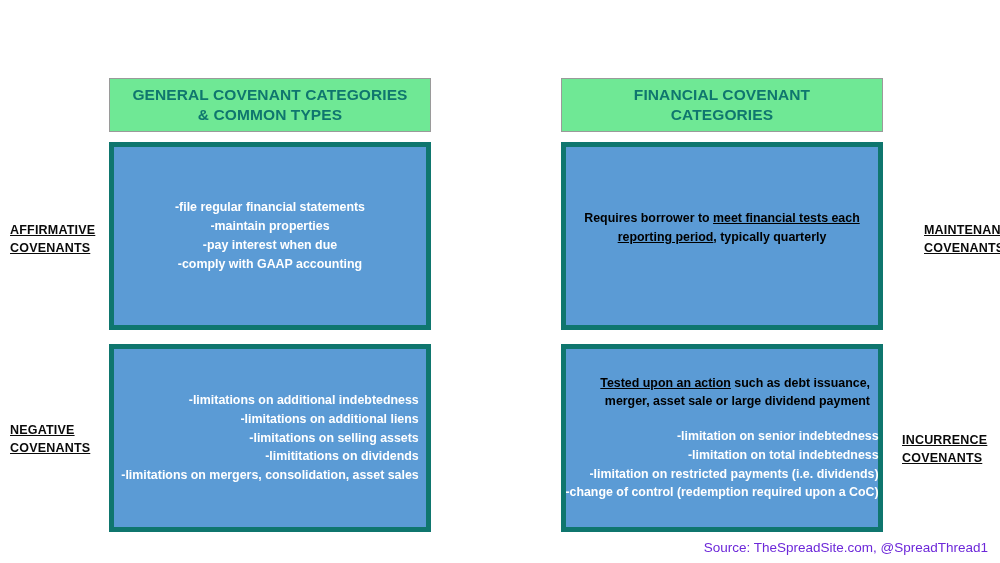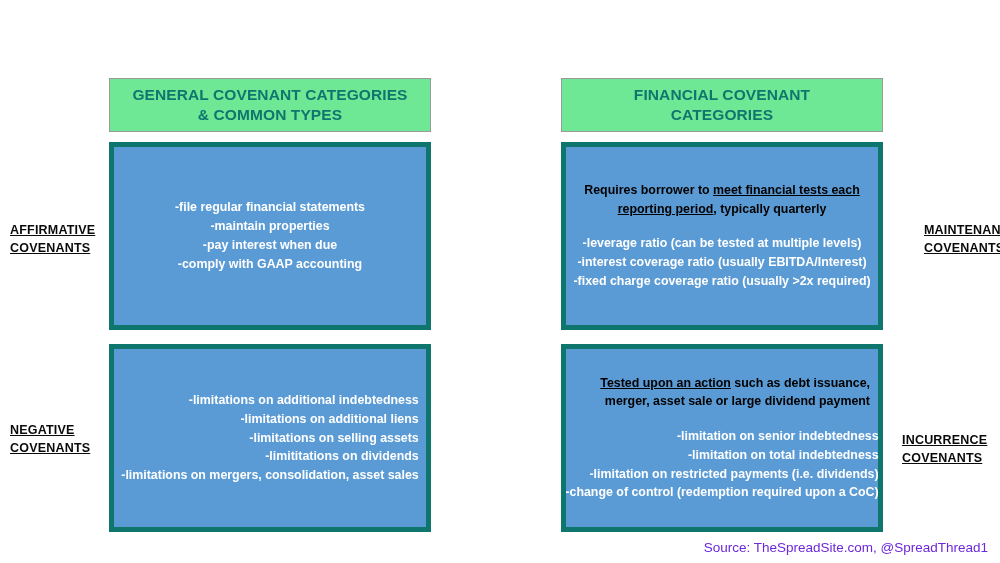--- a/index.html
+++ b/index.html
@@ -151,25 +151,20 @@
 
 </div>
 
 <div class="column" id="column-financial">
 
   <div class="header-box">FINANCIAL COVENANT
 CATEGORIES</div>
 
   <div class="blue-box box-tall" id="box-maintenance">
     <div class="intro-block"><span>Requires borrower to </span><span class="u">meet financial tests each reporting period</span><span>, typically quarterly</span></div>
-    <div class="bullet-list">
-      <div class="line">-leverage ratio (can be tested at multiple levels)</div>
-      <div class="line">-interest coverage ratio (usually EBITDA/Interest)</div>
-      <div class="line">-fixed charge coverage ratio (usually &gt;2x required)</div>
-    </div>
   </div>
 
   <div class="blue-box box-short" id="box-incurrence">
     <div class="intro-block"><span></span><span class="u">Tested upon an action</span><span> such as debt issuance, merger, asset sale or large dividend payment</span></div>
     <div class="bullet-list">
       <div class="line">-limitation on senior indebtedness</div>
       <div class="line">-limitation on total indebtedness</div>
       <div class="line">-limitation on restricted payments (i.e. dividends)</div>
       <div class="line">-change of control (redemption required upon a CoC)</div>
     </div>

